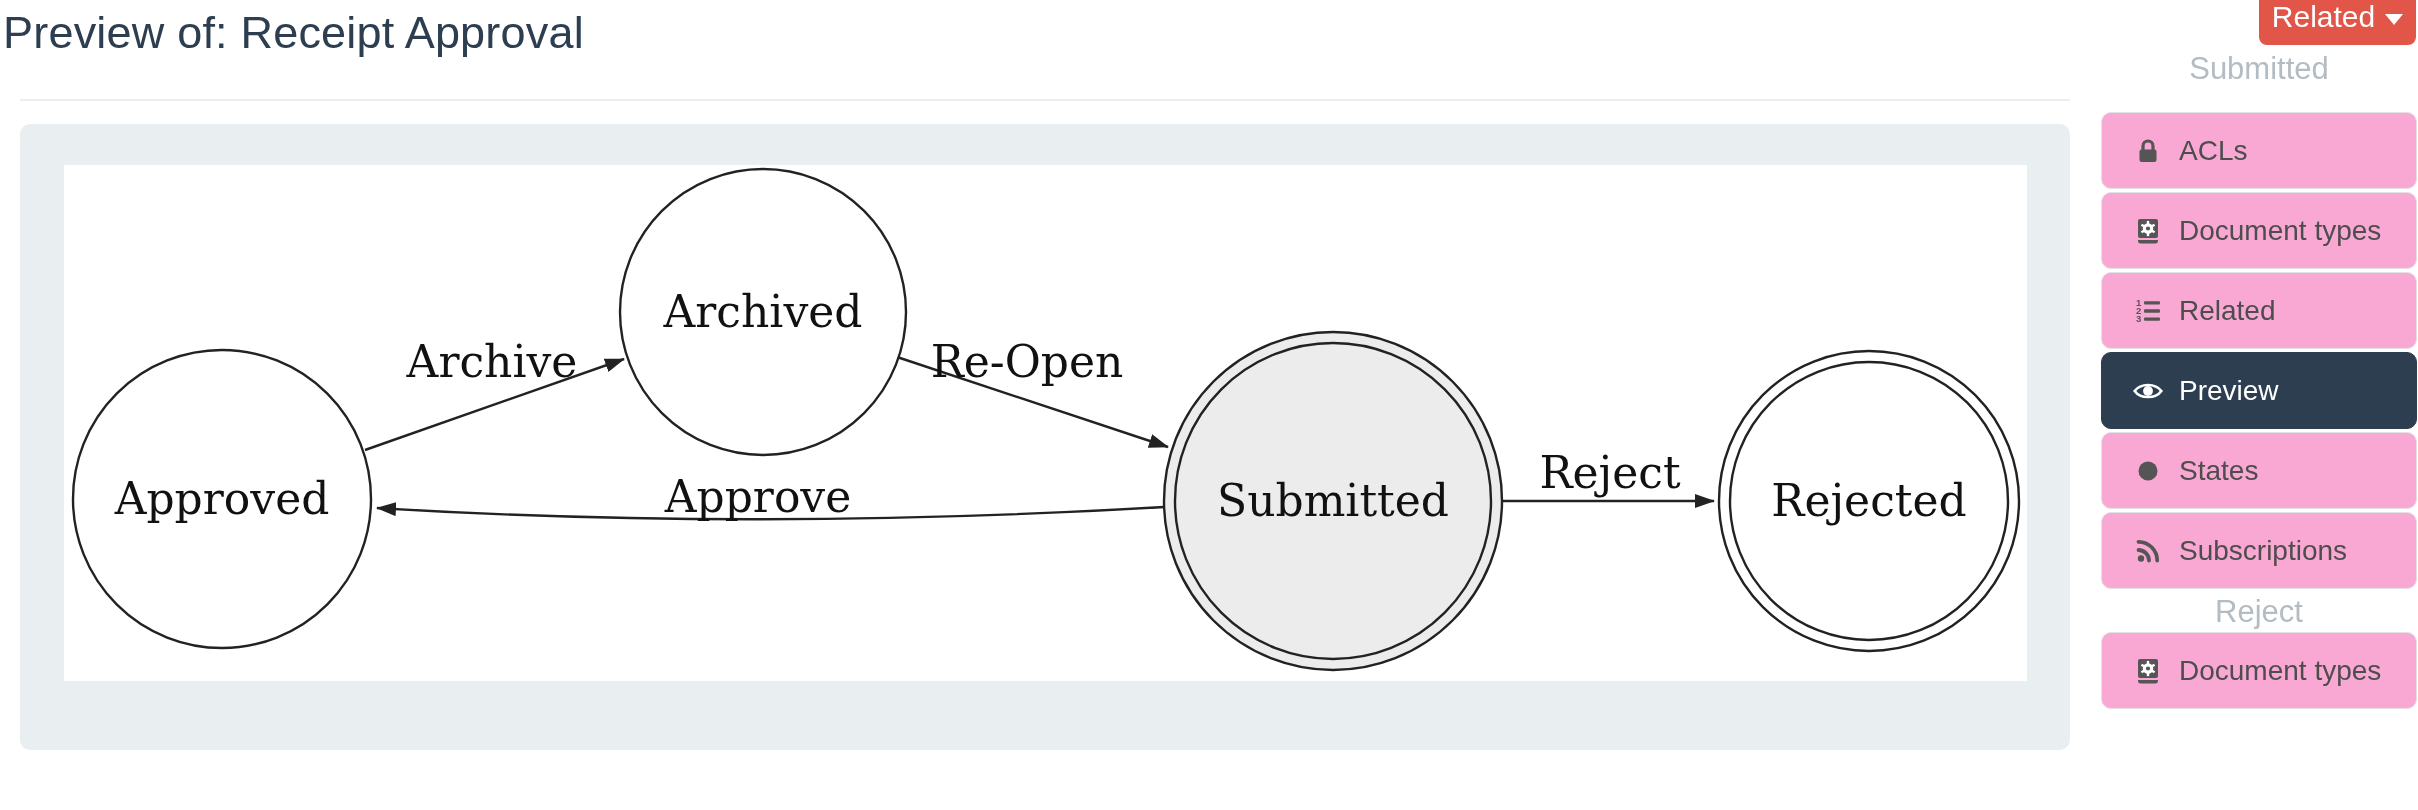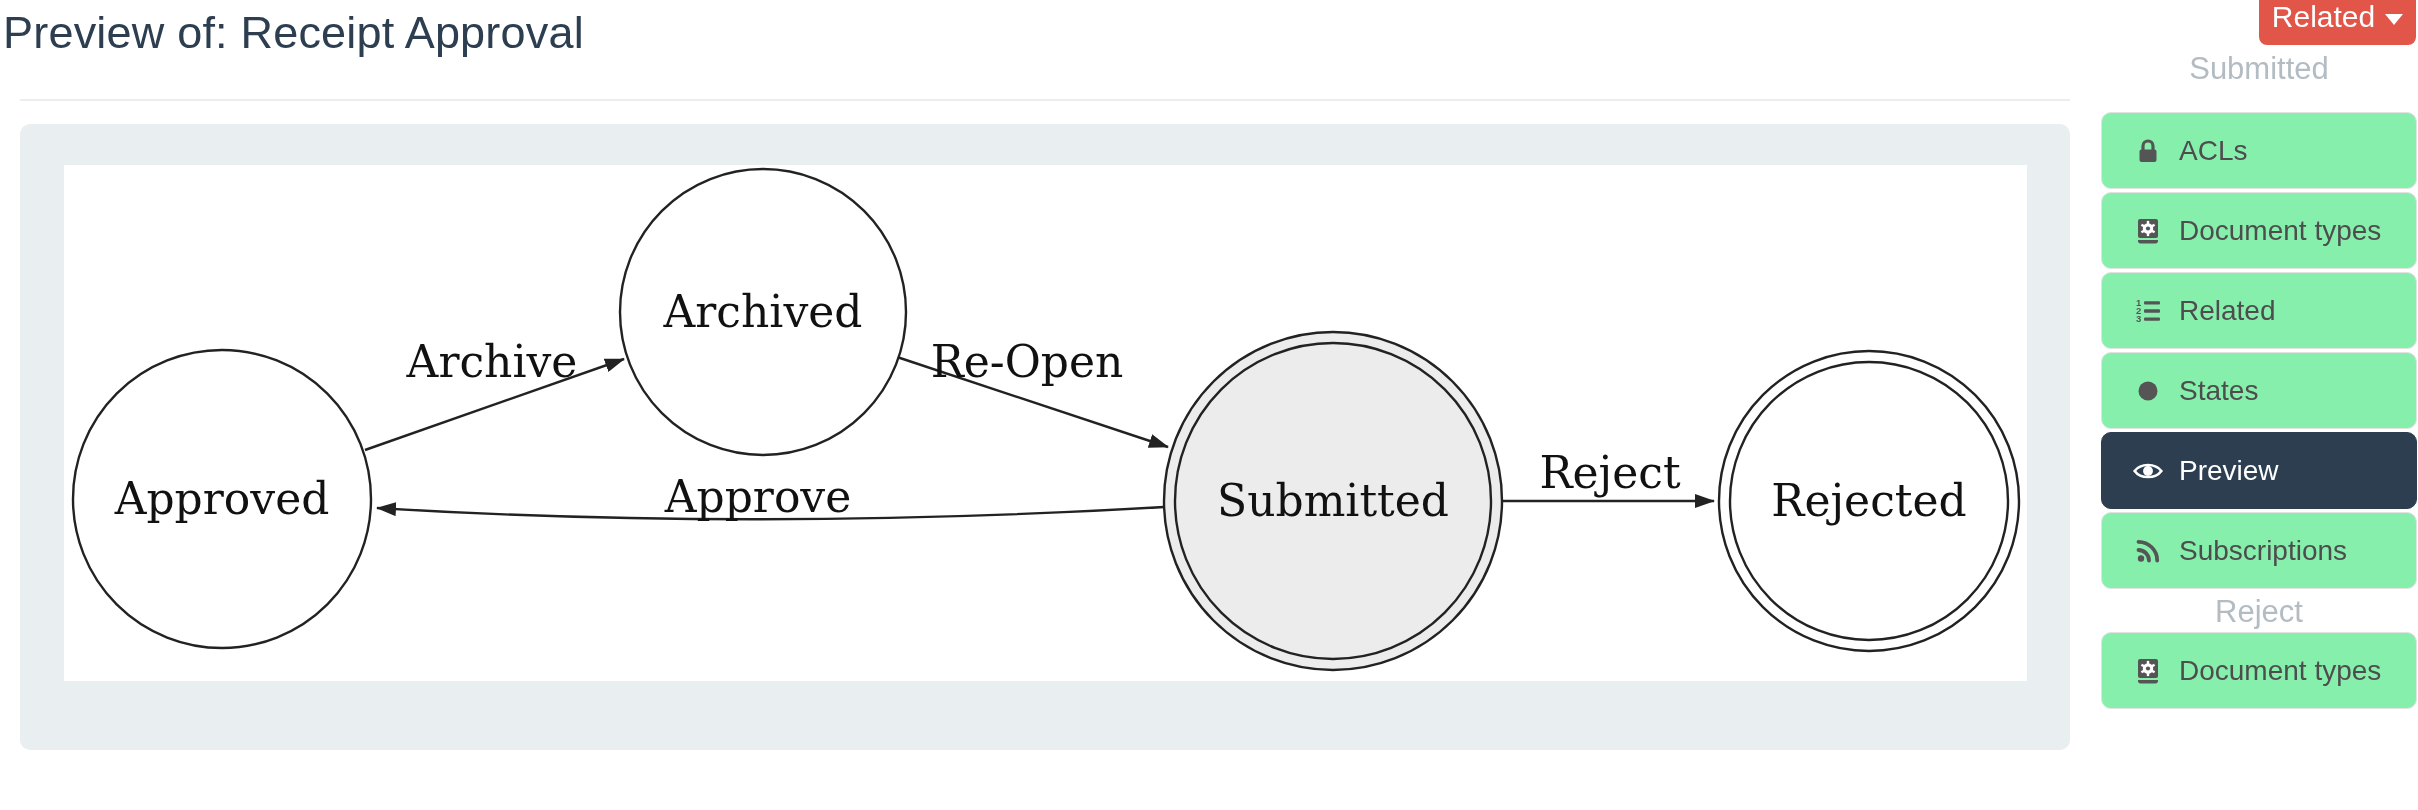--- a/index.html
+++ b/index.html
@@ -97,21 +97,21 @@
   .side-heading.related {
     margin-top: 2px;
     height: 40px;
     line-height: 40px;
     margin-bottom: 0;
   }
   .side-heading.workflow { margin-bottom: 20px; }
   .side-item {
     height: 77px;
     margin-bottom: 3px;
-    background: #86efac;
+    background: #f9a8d4;
     border: 1px solid #e2e2e2;
     border-radius: 10px;
     display: flex;
     align-items: center;
     padding-left: 30px;
     gap: 15px;
     color: #4d4d4d;
     font-size: 28px;
     cursor: pointer;
   }
@@ -233,37 +233,37 @@
           <rect x="10" y="20.4" width="16" height="3.4" rx="1"></rect>
         </g>
         <text x="2" y="9" font-family="Liberation Sans, sans-serif" font-size="9.5" font-weight="bold" fill="currentColor">1</text>
         <text x="2" y="17.1" font-family="Liberation Sans, sans-serif" font-size="9.5" font-weight="bold" fill="currentColor">2</text>
         <text x="2" y="25.2" font-family="Liberation Sans, sans-serif" font-size="9.5" font-weight="bold" fill="currentColor">3</text>
       </svg>
     </span>
     <span class="item-label">Related</span>
   </a>
 
-  <a class="side-item">
-    <span class="icon-box">
-      <svg width="28" height="28" viewBox="0 0 28 28">
-        <circle cx="14" cy="14" r="9.5" fill="currentColor"></circle>
-      </svg>
-    </span>
-    <span class="item-label">States</span>
-  </a>
-
   <a class="side-item active">
     <span class="icon-box">
       <svg width="30" height="30" viewBox="0 0 28 28">
         <path d="M1.5,14 C7,6.5 21,6.5 26.5,14 C21,21.5 7,21.5 1.5,14 Z" fill="none" stroke="currentColor" stroke-width="2.4"></path>
         <circle cx="14" cy="14" r="4.6" fill="currentColor"></circle>
       </svg>
     </span>
     <span class="item-label">Preview</span>
+  </a>
+
+  <a class="side-item">
+    <span class="icon-box">
+      <svg width="28" height="28" viewBox="0 0 28 28">
+        <circle cx="14" cy="14" r="9.5" fill="currentColor"></circle>
+      </svg>
+    </span>
+    <span class="item-label">States</span>
   </a>
 
   <a class="side-item">
     <span class="icon-box">
       <svg width="28" height="28" viewBox="0 0 28 28">
         <circle cx="7" cy="21.5" r="3.2" fill="currentColor"></circle>
         <path d="M4.5,13 a10.5,10.5 0 0 1 10.5,10.5" fill="none" stroke="currentColor" stroke-width="3.8" stroke-linecap="round"></path>
         <path d="M4.5,4.8 a18.7,18.7 0 0 1 18.7,18.7" fill="none" stroke="currentColor" stroke-width="3.8" stroke-linecap="round"></path>
       </svg>
     </span>

